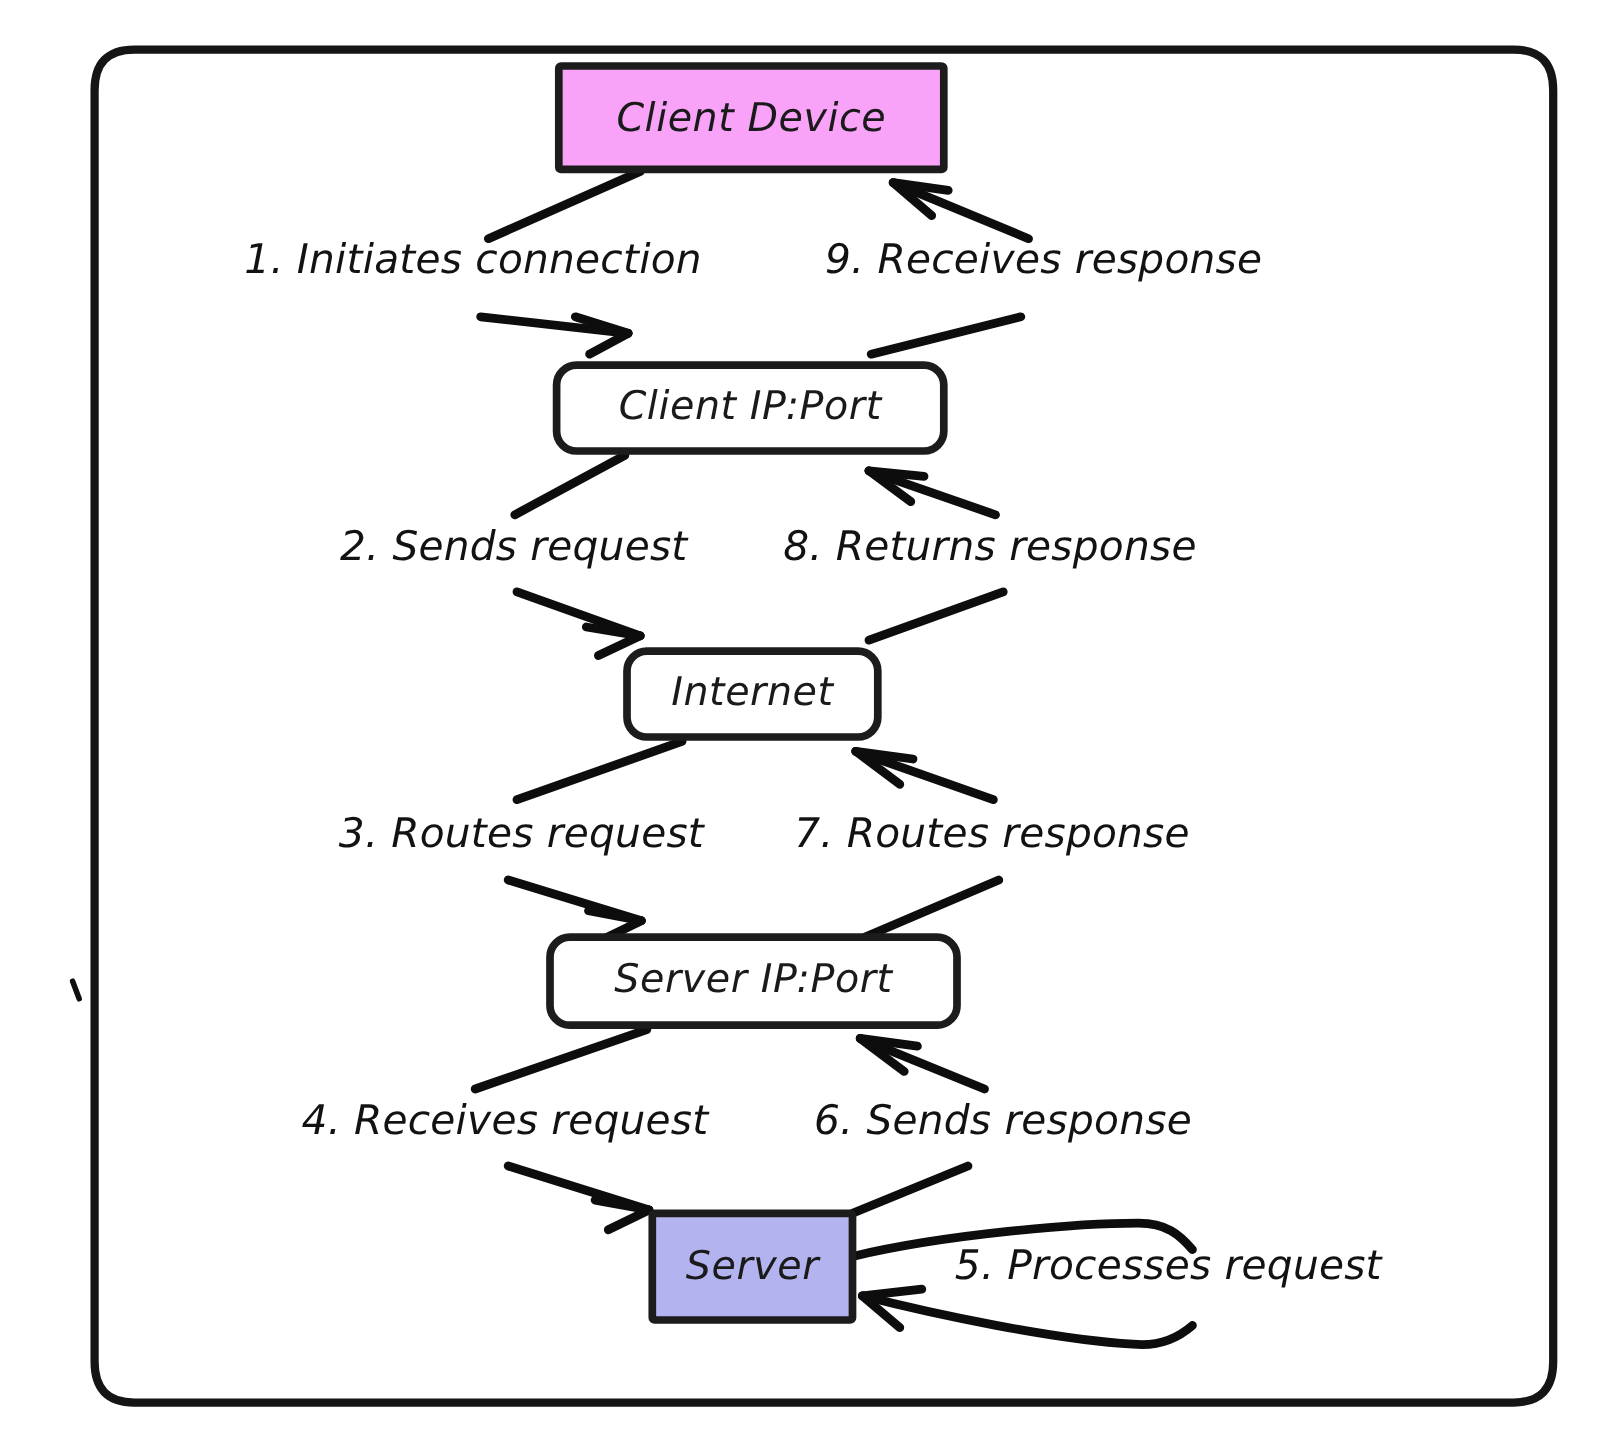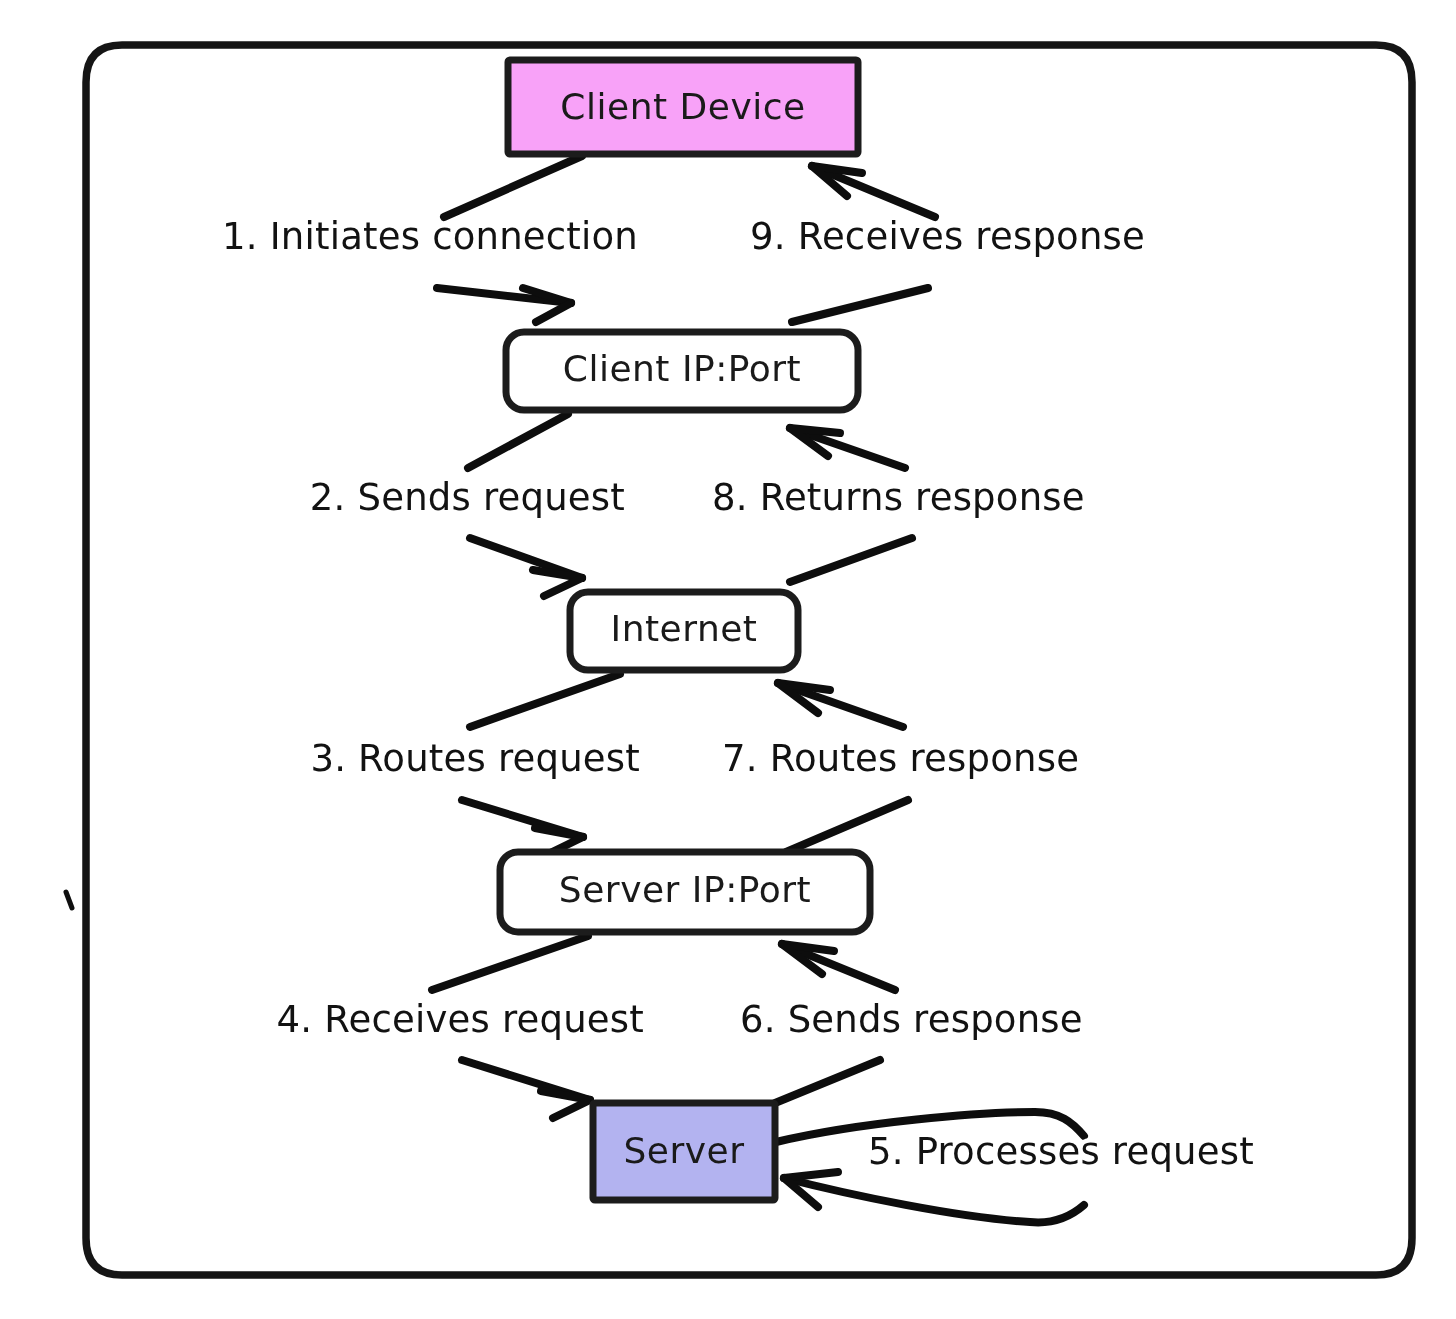--- a/index.html
+++ b/index.html
@@ -10,20 +10,21 @@
   }
   body {
     font-family: "DejaVu Sans", sans-serif;
   }
   #canvas {
     position: relative;
     width: 1456px;
     height: 1319px;
     background: #ffffff;
     overflow: hidden;
+    font-style: italic;
   }
   #diagram-svg {
     position: absolute;
     top: 0;
     left: 0;
     width: 1456px;
     height: 1319px;
     display: block;
   }
   .node-label {

